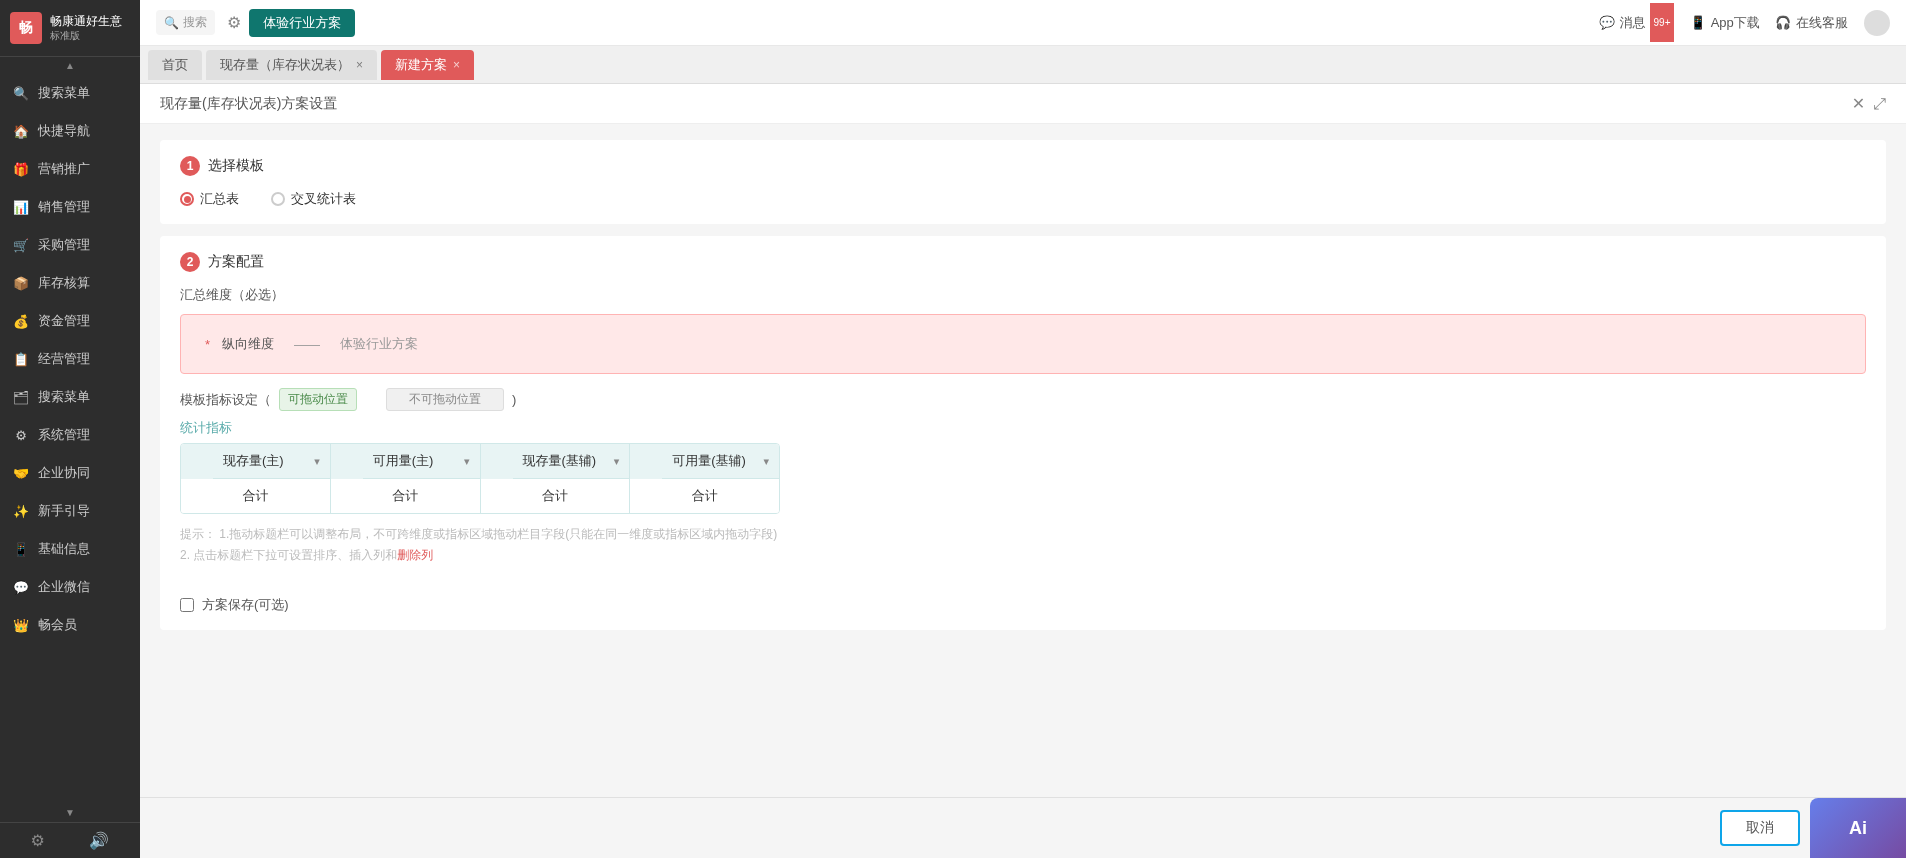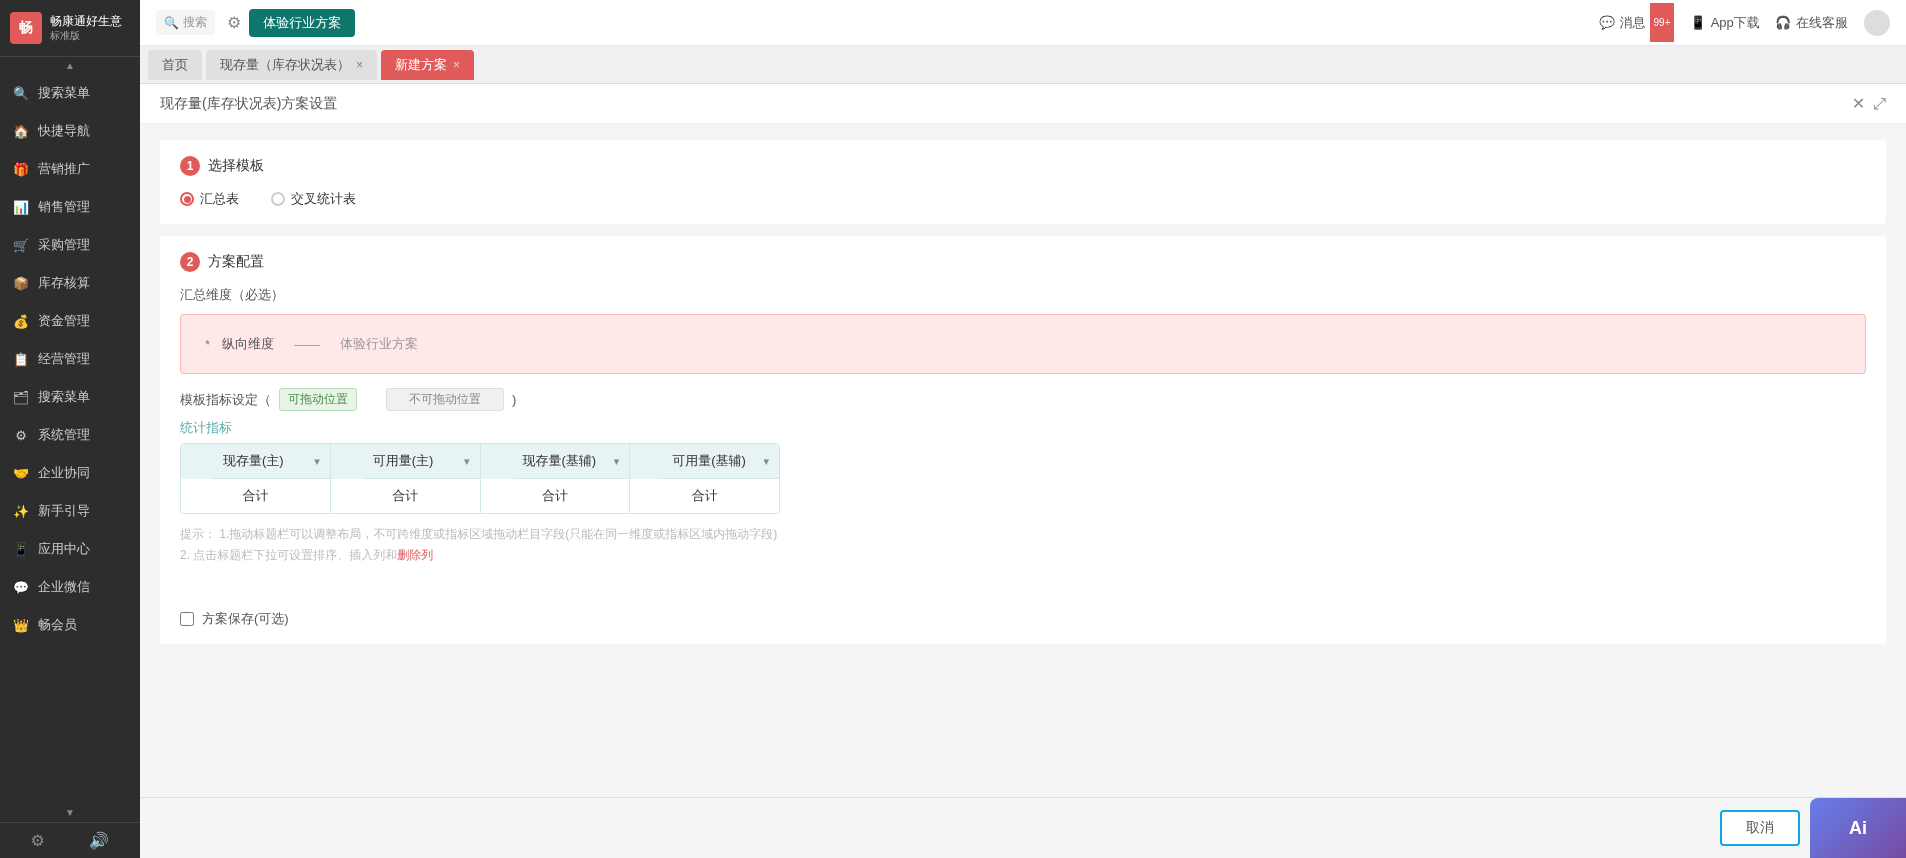--- a/index.html
+++ b/index.html
@@ -286,21 +286,21 @@
     <div class="sidebar-item">
       <span class="nav-icon">🤝</span>
       <span>企业协同</span>
     </div>
     <div class="sidebar-item">
       <span class="nav-icon">✨</span>
       <span>新手引导</span>
     </div>
     <div class="sidebar-item">
       <span class="nav-icon">📱</span>
-      <span>应用中心</span>
+      <span>基础信息</span>
     </div>
     <div class="sidebar-item">
       <span class="nav-icon">💬</span>
       <span>企业微信</span>
     </div>
     <div class="sidebar-item">
       <span class="nav-icon">👑</span>
       <span>畅会员</span>
     </div>
   </div>
@@ -444,21 +444,21 @@
               </div>
             </div>
           </div>
         </div>
 
         <div class="tips">
           <p>提示：    1.拖动标题栏可以调整布局，不可跨维度或指标区域拖动栏目字段(只能在同一维度或指标区域内拖动字段)</p>
           <p>          2. 点击标题栏下拉可设置排序、插入列和<span style="color:#e05a5a;">删除列</span></p>
         </div>
 
-        <div class="save-option" style="margin-top: 46px;">
+        <div class="save-option" style="margin-top: 32px;">
           <input type="checkbox" class="checkbox" style="">
           <span>方案保存(可选)</span>
         </div>
       </div>
 
     </div>
 
     <div class="footer">
       <button class="btn-cancel">取消</button>
       <button class="btn-query">查询</button>

